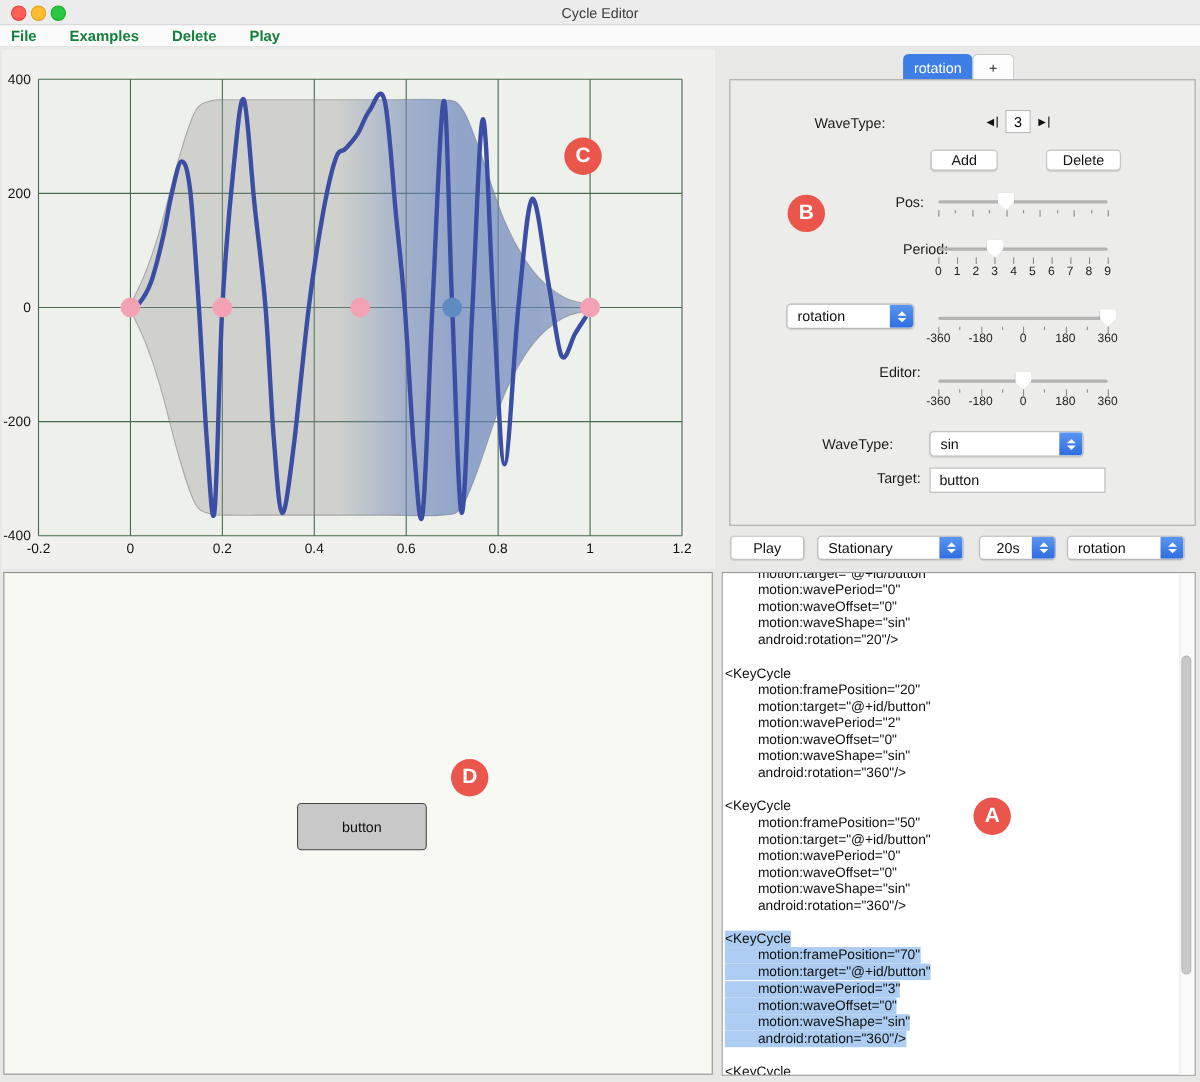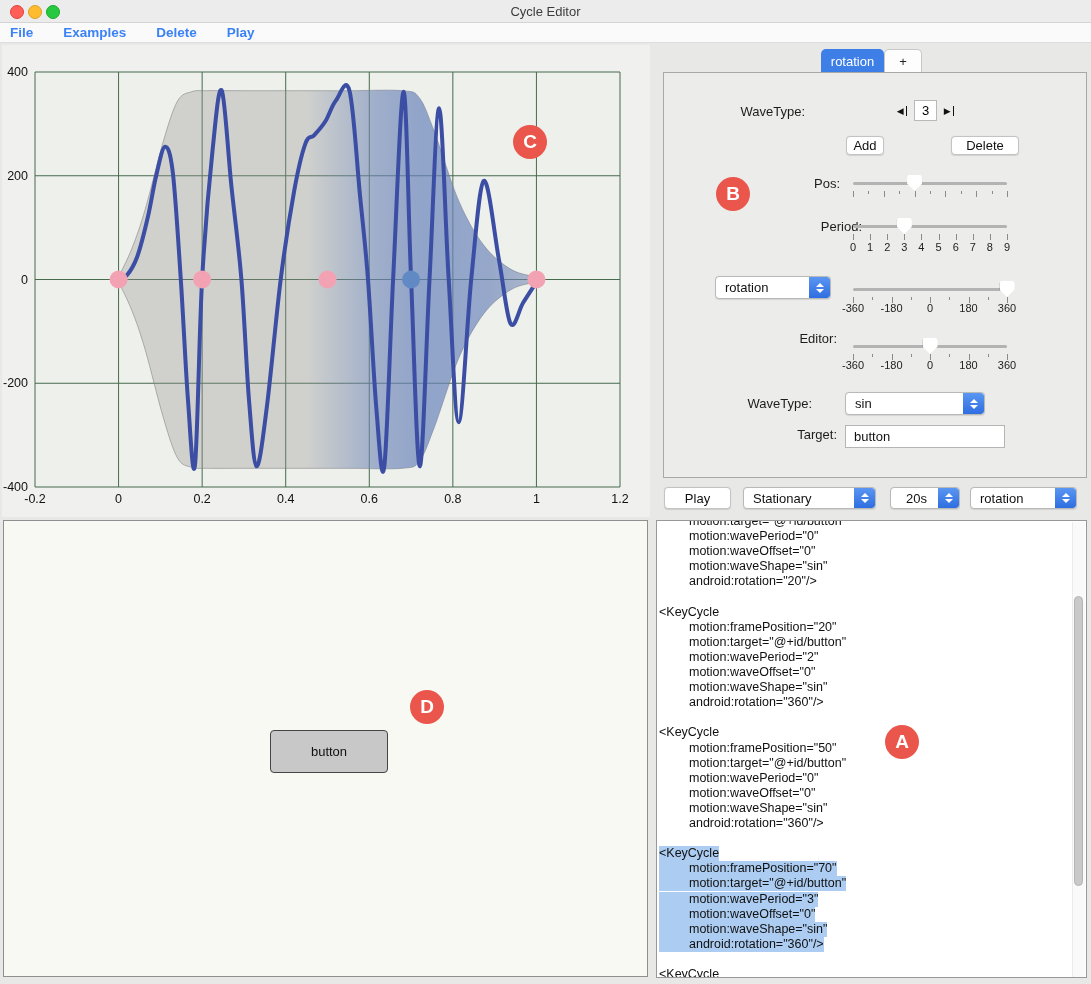--- a/index.html
+++ b/index.html
@@ -6,21 +6,21 @@
     background:#e8e8e7;font-family:"Liberation Sans",sans-serif;
     -webkit-font-smoothing:antialiased;}
   
   .titlebar{position:absolute;left:0;top:0;width:1091px;height:22px;background:#ececec;
     border-bottom:1px solid #d4d4d4;}
   .tl{position:absolute;top:5px;width:12px;height:12px;border-radius:50%;}
   .title{position:absolute;top:4px;left:0;width:100%;text-align:center;font-size:13px;
     color:#3c3c3c;font-weight:normal;}
   .menubar{position:absolute;left:0;top:23px;width:1091px;height:20px;background:#fafafa;
     border-bottom:1px solid #dedede;display:flex;align-items:center;gap:30px;padding-left:10px;box-sizing:border-box;}
-  .menubar span{font-size:13.5px;font-weight:bold;color:#3b82f6;}
+  .menubar span{font-size:13.5px;font-weight:bold;color:#15803d;}
   
   .chart-area{position:absolute;left:2px;top:45px;width:648px;height:472px;background:#f0f0ee;}
   
   .tab{position:absolute;height:24px;border-radius:5px 5px 0 0;box-sizing:border-box;
     display:flex;align-items:center;justify-content:center;font-size:13px;}
   .tab.sel{background:#3e7ee7;color:#fff;}
   .tab.plain{background:#fdfdfd;color:#222;border:1px solid #c8c8c8;border-bottom:none;}
   .groupbox{position:absolute;left:663px;top:72px;width:424px;height:406px;
     border:1px solid #a8a8a8;background:#ececeb;box-sizing:border-box;}
   .lbl{position:absolute;font-size:13px;color:#1c1c1c;text-align:right;}
@@ -144,21 +144,21 @@
 <div class="spinbtn" style="left:893px;top:101px;width:18px;height:19px;">
   <span>◀</span>
     <span class="bar"></span>
 </div>
 <div class="spinval" style="left:914px;top:100px;width:23px;height:21px;">3</div>
 <div class="spinbtn" style="left:940px;top:101px;width:18px;height:19px;">
   <span>▶</span>
     <span class="bar"></span>
 </div>
 
-<div class="btn" style="left:846px;top:136px;width:38px;height:19px;text-align:right;">Add</div>
+<div class="btn" style="left:846px;top:136px;width:61px;height:19px;text-align:right;">Add</div>
 <div class="btn" style="left:951px;top:136px;width:68px;height:19px;">Delete</div>
 
 <div class="lbl" style="left:760px;top:176px;width:80px;">Pos:</div>
 <div class="lbl" style="left:782px;top:219px;width:80px;">Period:</div>
 <div class="lbl" style="left:757px;top:331px;width:80px;">Editor:</div>
 <div class="lbl" style="left:712px;top:396px;width:100px;">WaveType:</div>
 <div class="lbl" style="left:737px;top:427px;width:100px;">Target:</div>
 
 <div id="sliders">
     <div class="track" style="left: 853px; top: 182px; width: 154px;"></div>

